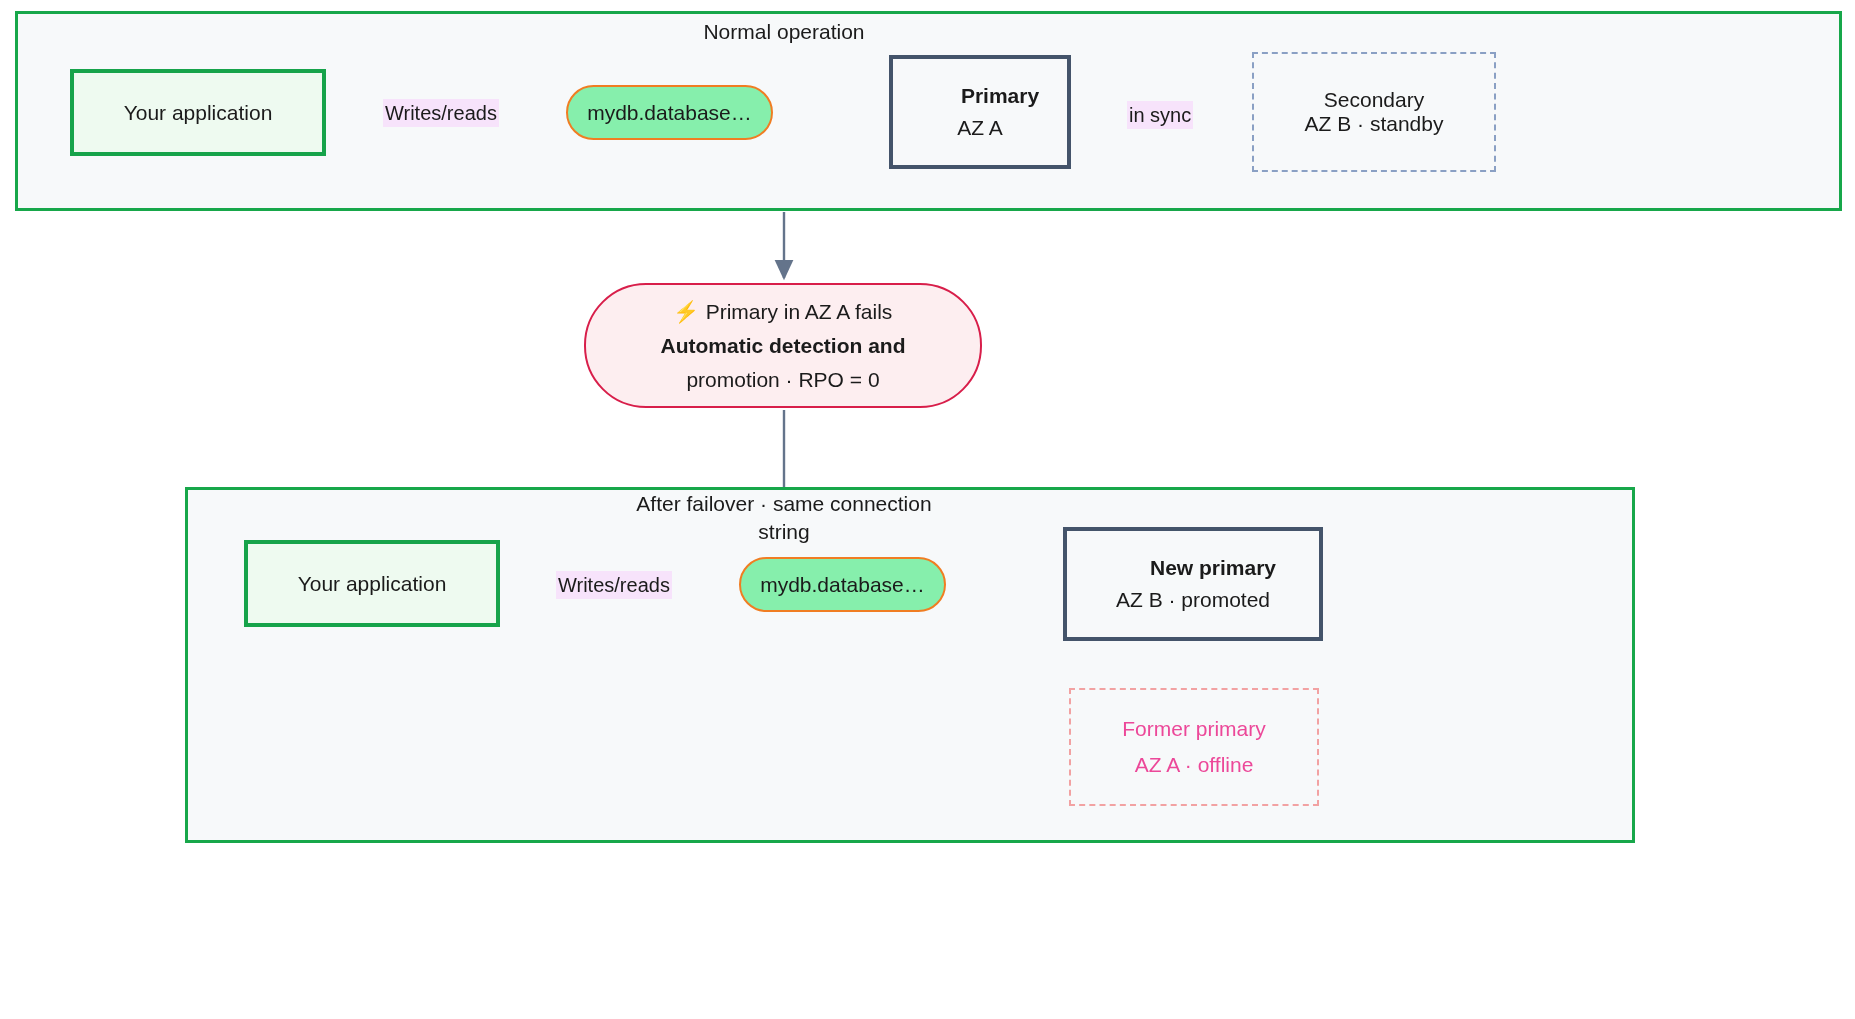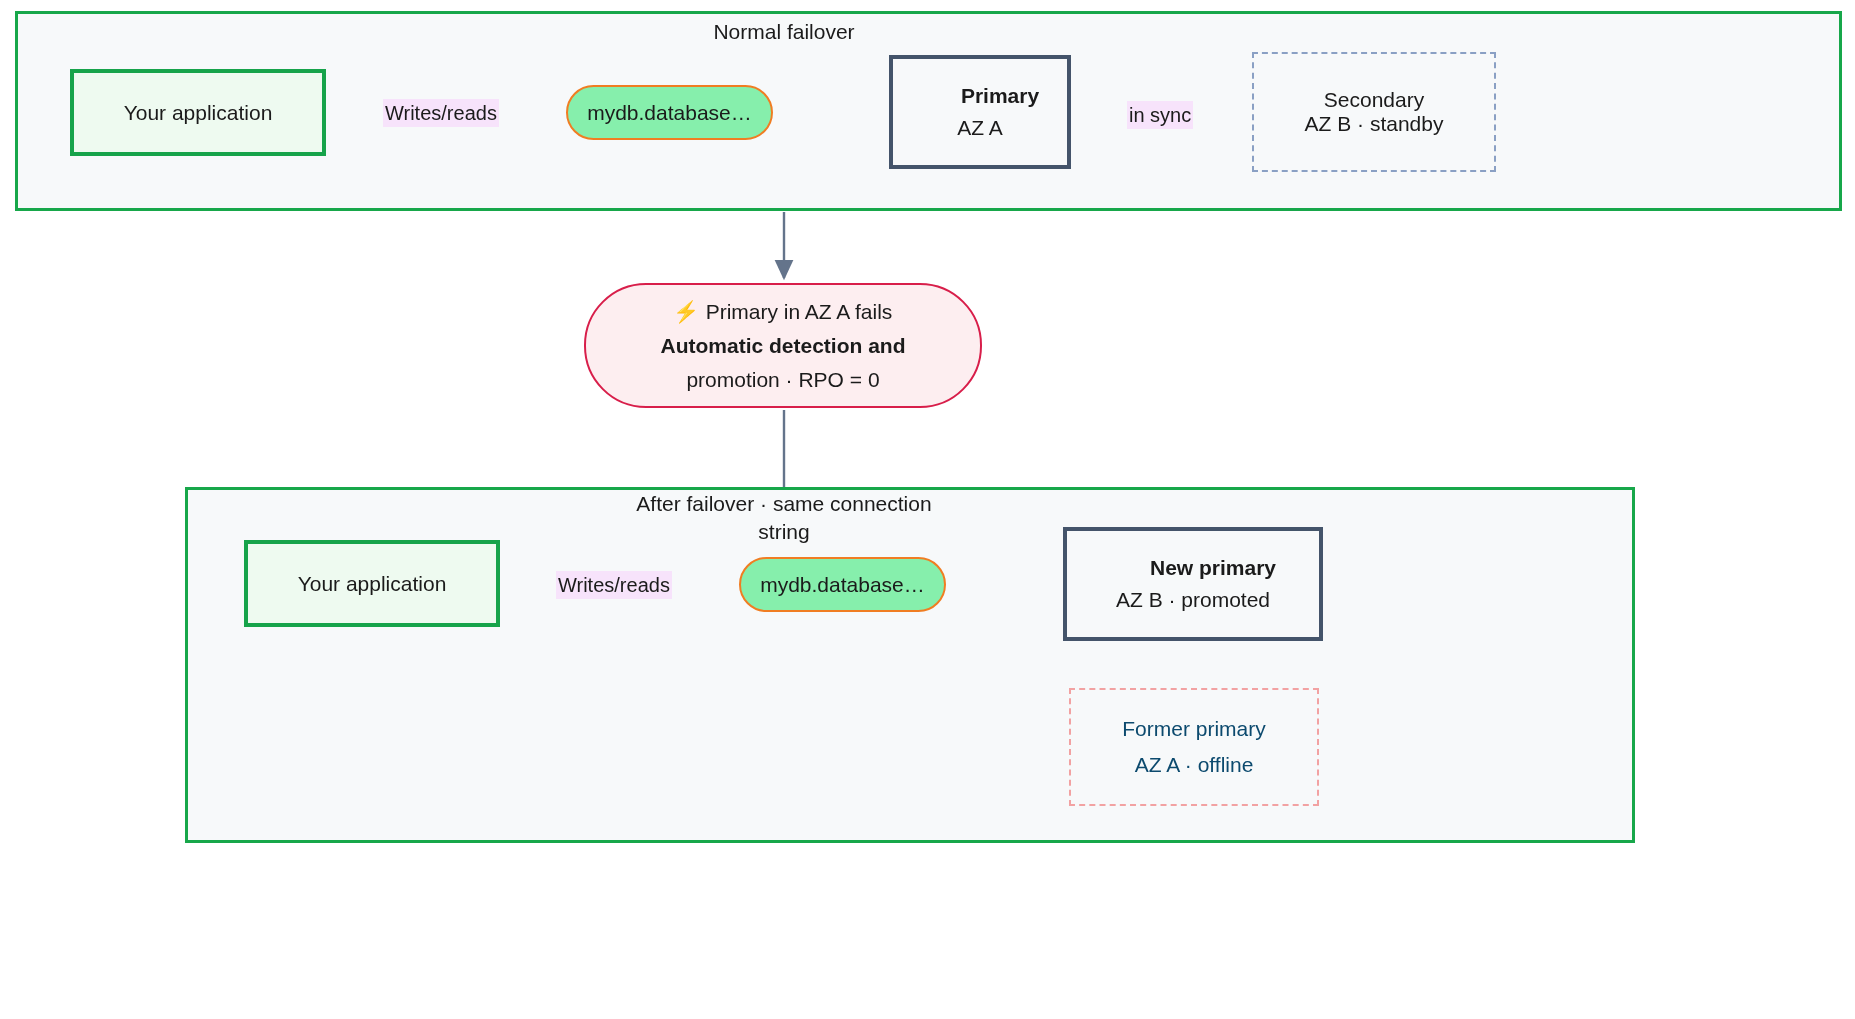--- a/index.html
+++ b/index.html
@@ -90,21 +90,21 @@
     border: 2.5px dashed #8aa0c4;
     font-size: 21px;
     color: #1b1b1b;
   }
   .ghost-node .line1 { margin-bottom: 0; }
 
   .dead-node {
     background: transparent;
     border: 2.5px dashed #f2a2a2;
     font-size: 21px;
-    color: #0c4a6e;
+    color: #ec4899;
   }
   .dead-node .line1 { margin-bottom: 12px; }
 
   .fail-node {
     background: #fdeef0;
     border: 2.5px solid #d81e4a;
     border-radius: 62px;
     font-size: 21px;
     color: #1b1b1b;
     line-height: 32px;
@@ -163,21 +163,21 @@
       <line x1="502" y1="584" x2="732" y2="584" stroke="#64748b" stroke-width="2.4" marker-end="url(#arrow)"></line>
     </g>
 
     <g>
       <line x1="948" y1="584" x2="1058" y2="584" stroke="#64748b" stroke-width="2.4" marker-end="url(#arrow)"></line>
     </g>
   </svg>
 
   <div class="cluster" style="left:15px; top:11px; width:1827px; height:200px;"></div>
 
-  <div class="cluster-title" style="left:634px; top:18px; width:300px;">Normal failover</div>
+  <div class="cluster-title" style="left:634px; top:18px; width:300px;">Normal operation</div>
 
   <div class="node app-node" style="left:70px; top:69px; width:256px; height:87px;">
     <span class="line1">Your application</span>
   </div>
 
   <div class="edge-label" style="left:383px; top:99px;">Writes/reads</div>
 
   <div class="node db-node" style="left:566px; top:85px; width:207px; height:55px;">
     <span class="line1">mydb.database…</span>
   </div>

